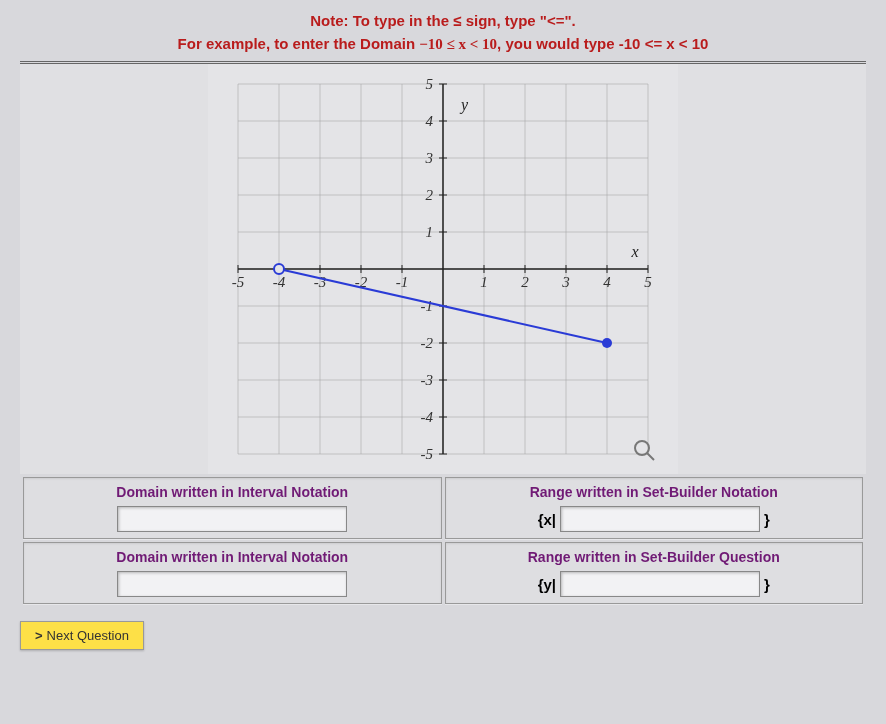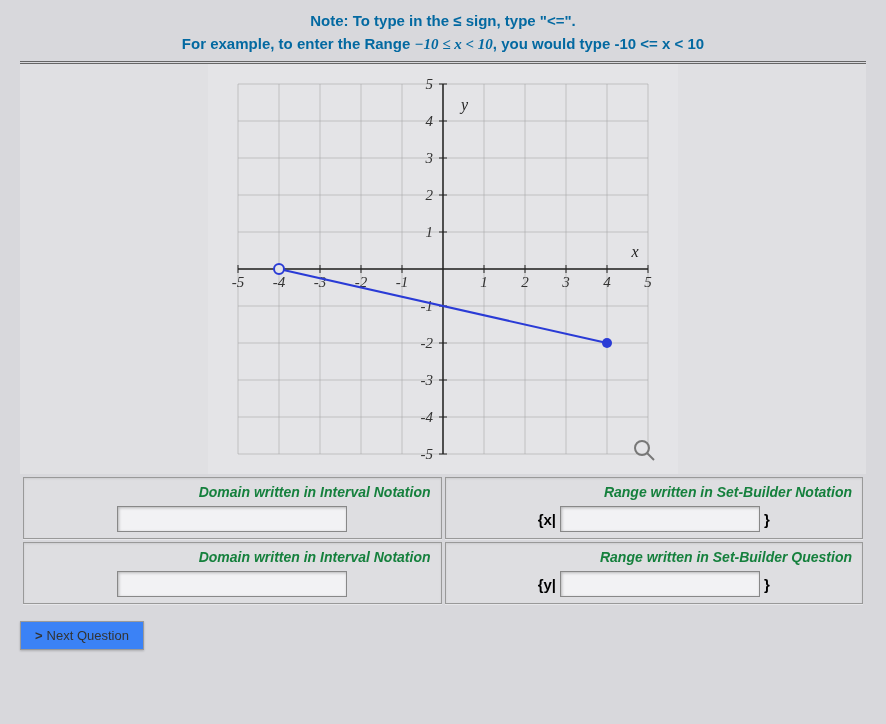--- a/index.html
+++ b/index.html
@@ -12,25 +12,25 @@
     height: 724px;
     overflow: hidden;
   }
   .container {
     padding: 10px 20px;
   }
   .instructions {
     text-align: center;
     font-weight: bold;
     font-size: 15px;
-    color: #0369a1;
+    color: #b91c1c;
     line-height: 1.5;
     margin-bottom: 6px;
   }
-  .math-ital { font-style: italic; font-family: 'Times New Roman', serif;}
+  .math-ital { font-family: 'Times New Roman', serif;}
   .table-wrap {
     border-top: 3px double #666;
     margin-top: 4px;
   }
   .graph-row {
     text-align: center;
     padding: 0;
     background: #e0e0e3;
   }
   svg.graph {
@@ -45,26 +45,25 @@
   }
   table.answers td {
     background: #dedee1;
     border: 1px solid #999;
     box-shadow: inset 0 1px 2px rgba(0,0,0,0.08), 0 1px 0 rgba(255,255,255,0.4);
     padding: 6px 10px;
     width: 50%;
     vertical-align: middle;
   }
   .cell-label {
-    text-align: right;
+    text-align: center;
     font-weight: bold;
     font-size: 14px;
-    color: #15803d;
+    color: #701a75;
     padding-bottom: 6px;
-    font-style: italic;
   }
   .input-row {
     display: flex;
     align-items: center;
     justify-content: center;
     gap: 4px;
   }
   .brace { font-weight: bold; font-size: 15px; }
   input.answer {
     width: 230px;
@@ -74,35 +73,35 @@
     box-shadow: inset 1px 1px 3px rgba(0,0,0,0.25);
     font-size: 13px;
     padding: 2px 6px;
   }
   input.answer.short { width: 200px; }
   .next-btn {
     margin-top: 14px;
     display: inline-block;
     padding: 6px 14px;
     border: 1px solid #999;
-    background: #3b82f6;
+    background: #fde047;
     box-shadow: 0 1px 2px rgba(0,0,0,0.2);
     font-size: 13px;
     color: #333;
     cursor: pointer;
   }
   .next-btn .chev { font-weight: bold; margin-right: 4px; }
 </style>
 </head>
 <body>
 
 <div class="container">
   <div class="instructions">
     <span>Note: To type in the </span><span>≤</span><span> sign, type "&lt;=".</span><br>
-    <span>For example, to enter the Range </span><span class="math-ital">−10 ≤ x &lt; 10</span><span>, you would type -10 &lt;= x &lt; 10</span>
+    <span>For example, to enter the Domain </span><span class="math-ital">−10 ≤ x &lt; 10</span><span>, you would type -10 &lt;= x &lt; 10</span>
   </div>
 
   <div class="table-wrap">
     <div class="graph-row">
       <svg class="graph" width="470" height="410" viewBox="0 0 470 410">
         <g id="grid">
             <line x1="30" y1="390" x2="30" y2="20" stroke="#aaa" stroke-width="0.6"></line>
             <line x1="71" y1="390" x2="71" y2="20" stroke="#aaa" stroke-width="0.6"></line>
             <line x1="112" y1="390" x2="112" y2="20" stroke="#aaa" stroke-width="0.6"></line>
             <line x1="153" y1="390" x2="153" y2="20" stroke="#aaa" stroke-width="0.6"></line>

